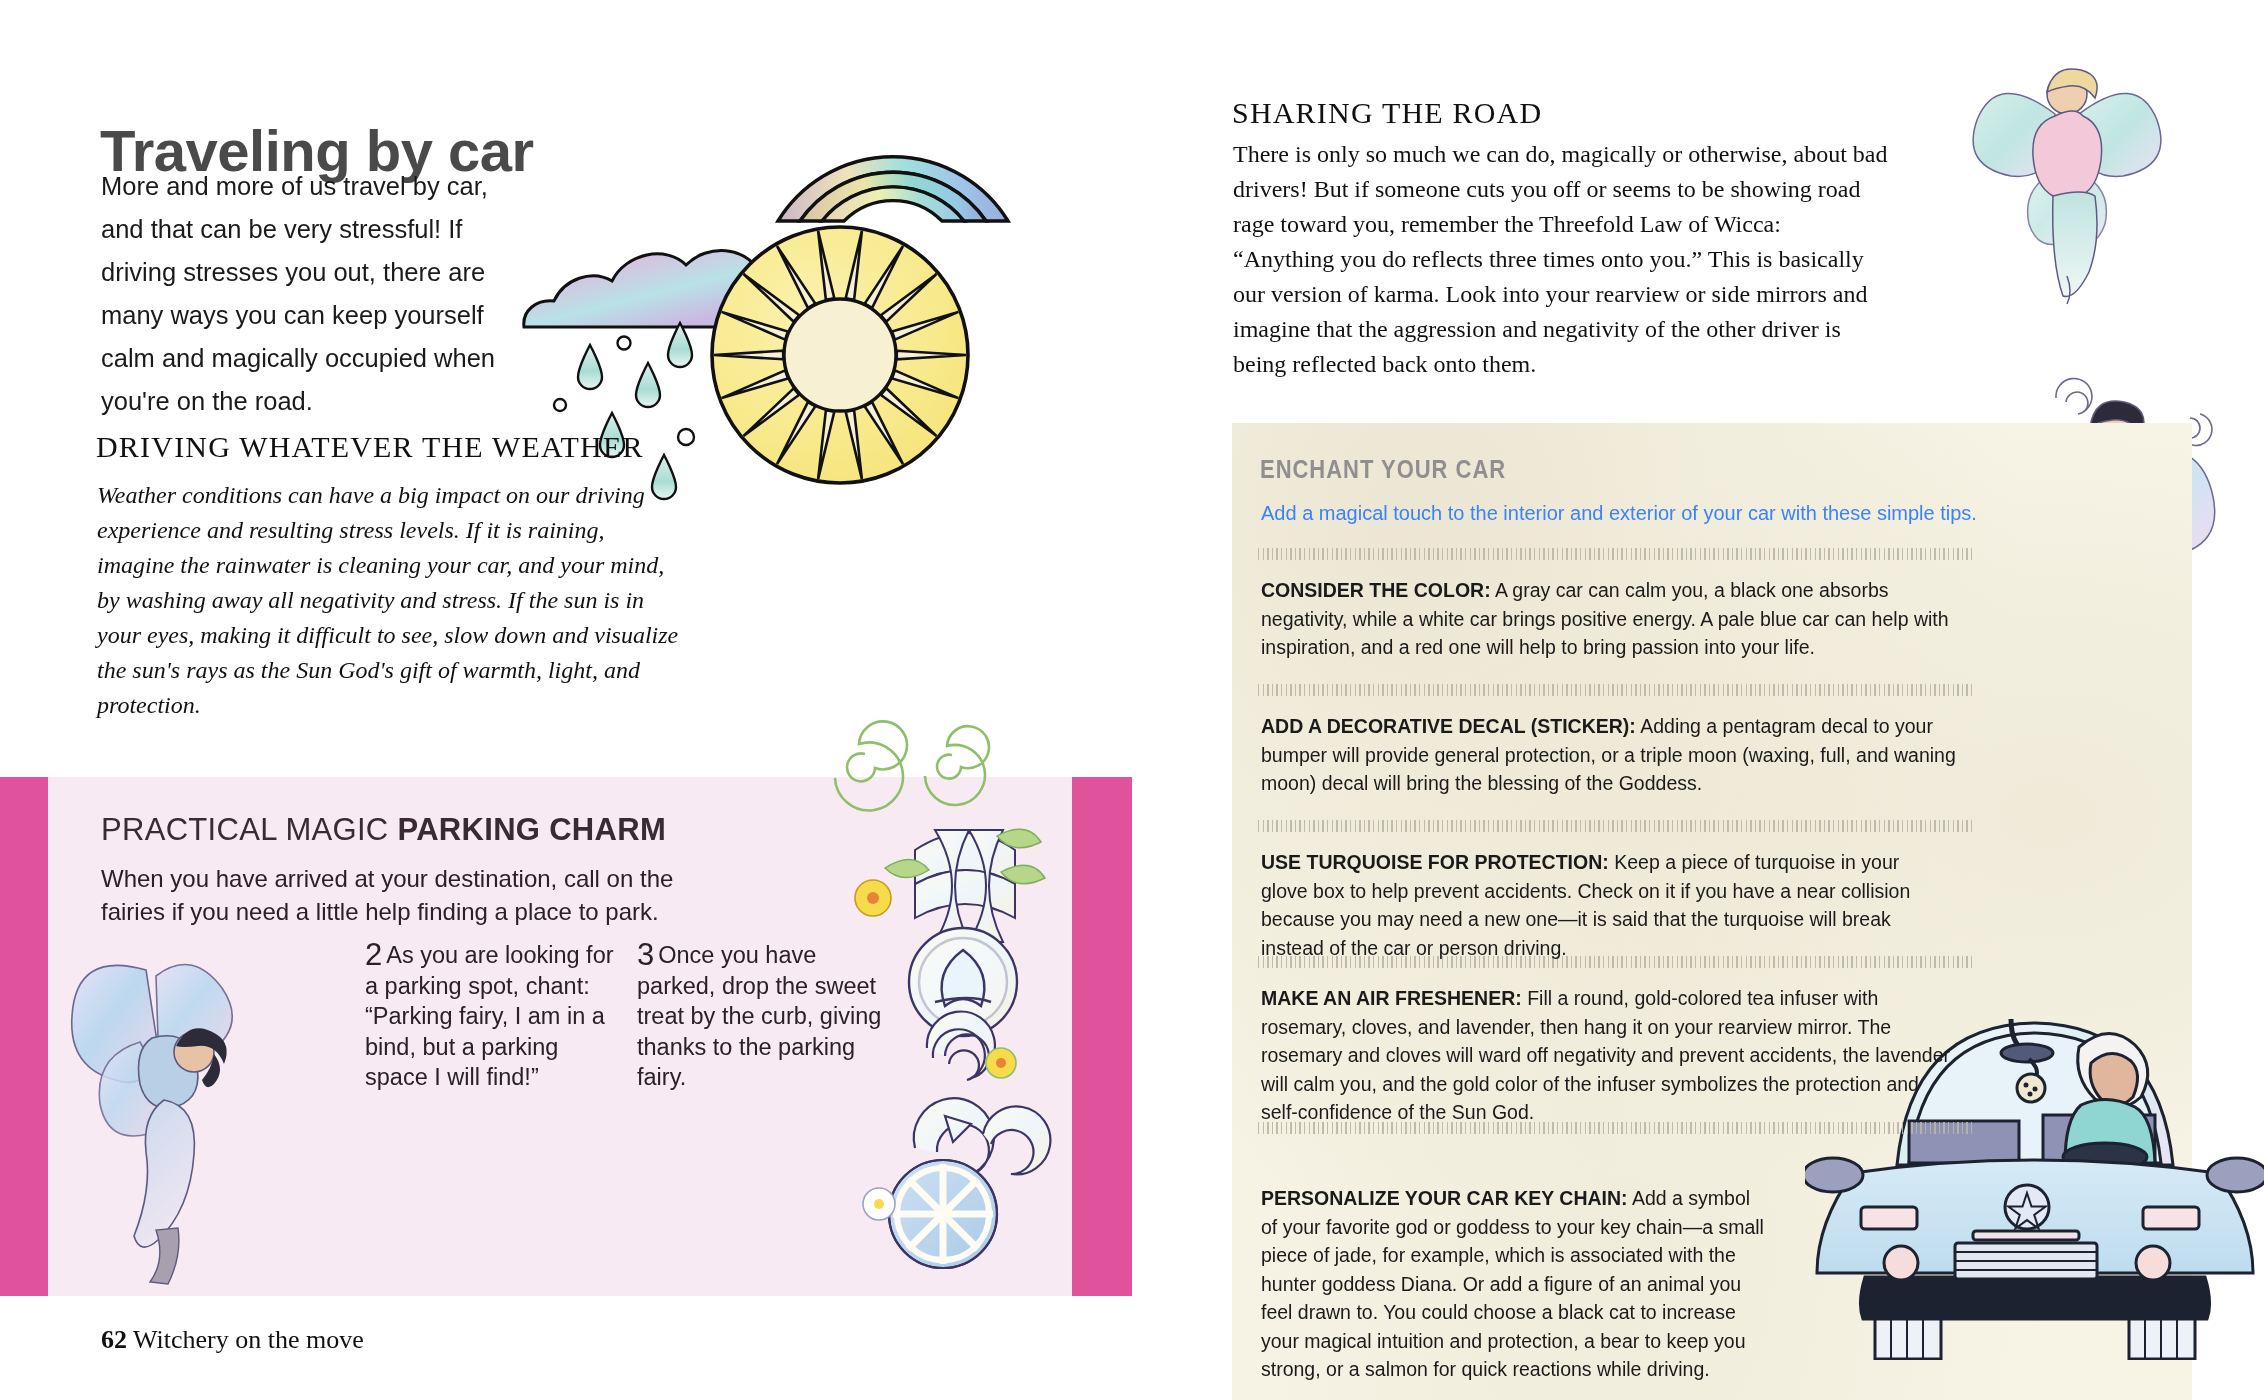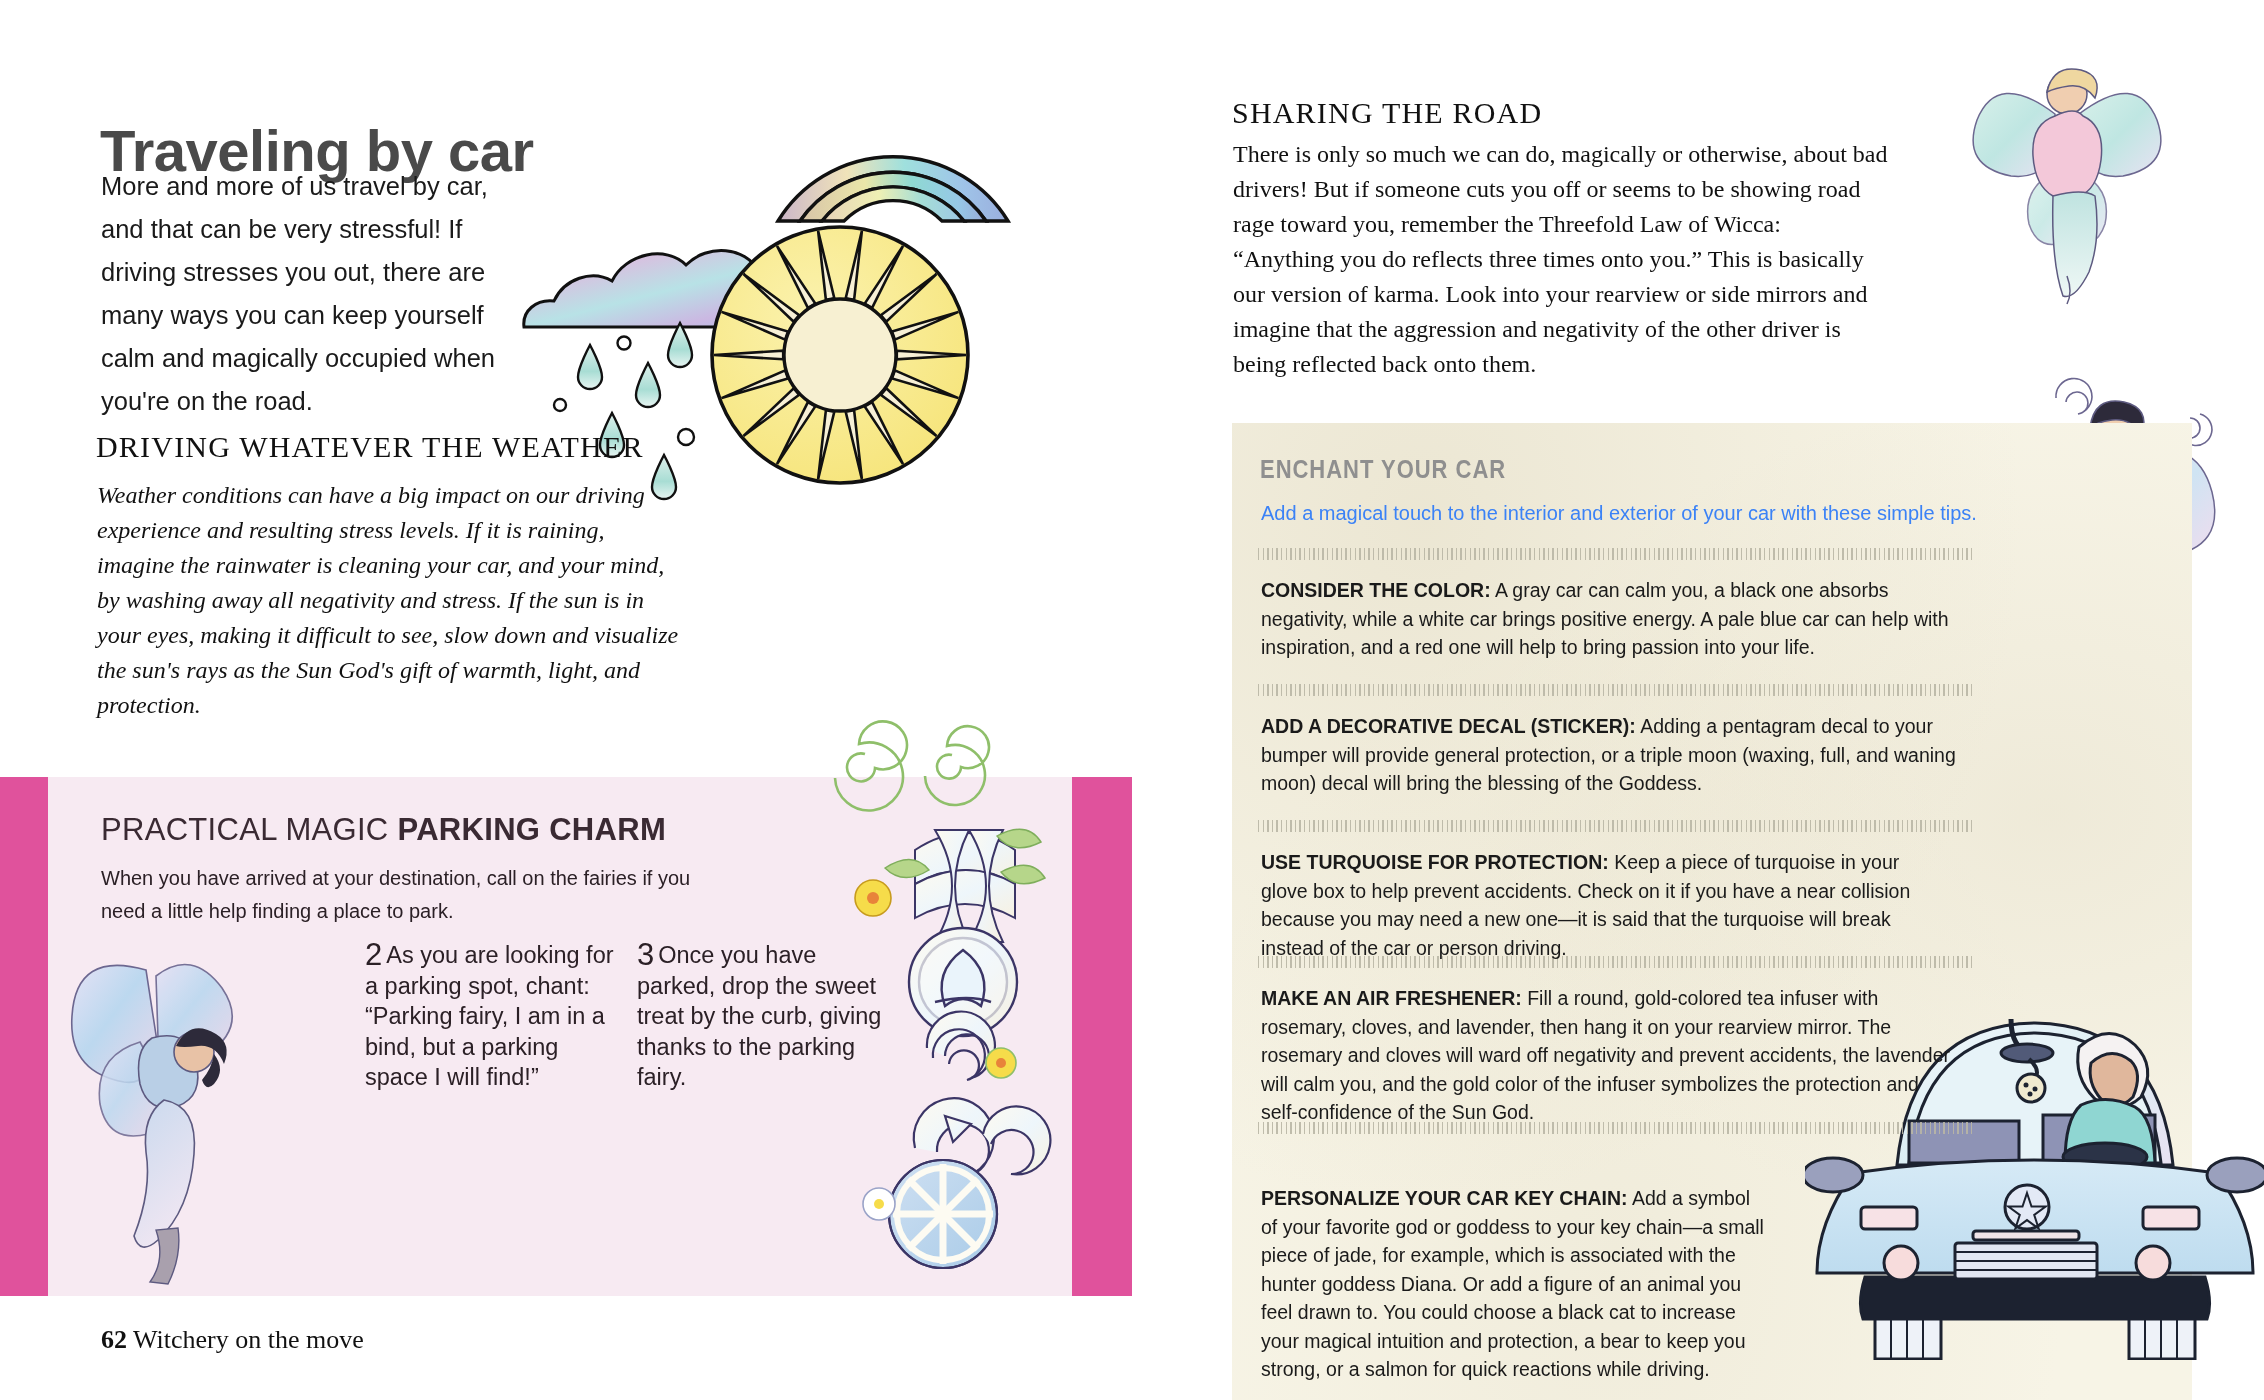--- a/index.html
+++ b/index.html
@@ -53,21 +53,21 @@
     position:absolute;left:1072px;top:777px;width:72px;height:519px;
     background:#e0529c;
   }
   .panel-title{
     position:absolute;left:101px;top:812px;
     font-size:31px;color:#3a2a33;letter-spacing:.3px;
   }
   .panel-title b{font-weight:bold;}
   .panel-sub{
     position:absolute;left:101px;top:862px;width:600px;
-    font-size:20px;line-height:33px;color:#2b2026;
+    font-size:24px;line-height:33px;color:#2b2026;
   }
   .steps{position:absolute;left:365px;top:940px;width:560px;}
   .step-col{position:absolute;top:0;width:250px;}
   .step{
     font-size:23.5px;line-height:30.5px;color:#2b2026;
     margin-bottom:20px;
   }
   .step .num{font-size:31px;line-height:30px;vertical-align:-2px;padding-right:4px;}
 
   .folio{

